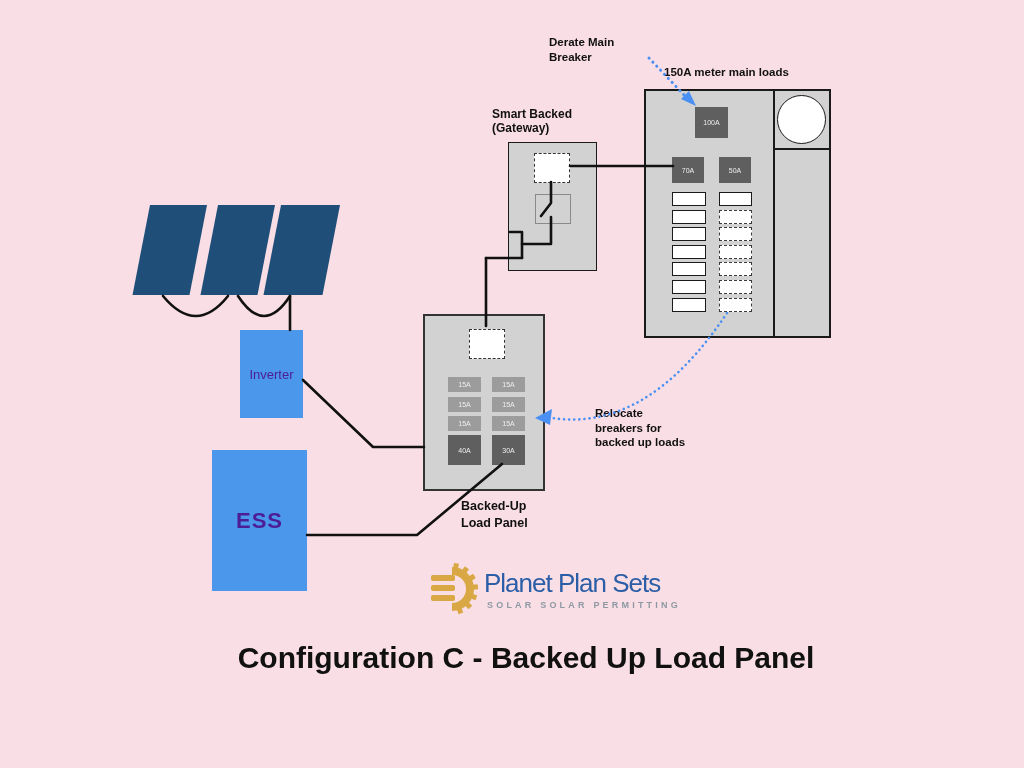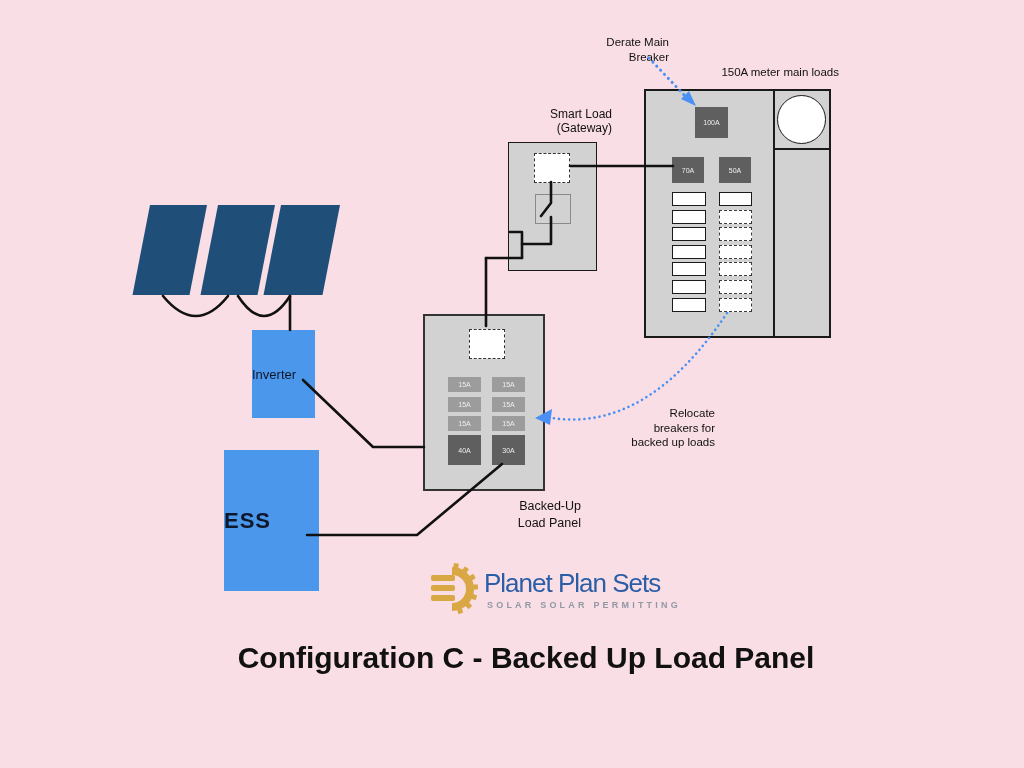--- a/index.html
+++ b/index.html
@@ -11,22 +11,22 @@
   *{margin:0;padding:0;box-sizing:border-box;}
   html,body{width:1024px;height:768px;}
   body{font-family:"Liberation Sans","DejaVu Sans",sans-serif;background:var(--bg);}
   .stage{position:relative;width:1024px;height:768px;background:var(--bg);overflow:hidden;}
 
   
   .solar{position:absolute;top:205px;width:57px;height:90px;background:var(--solar-navy);
          transform:skewX(-11deg);transform-origin:top left;}
 
   
-  .device{position:absolute;background:var(--device-blue);color:#0f172a;
-          display:flex;align-items:center;margin-left:12px;}
+  .device{position:absolute;background:var(--device-blue);color:#4c1d95;
+          display:flex;align-items:center;justify-content:center;}
   .inverter{left:240px;top:330px;width:63px;height:88px;font-size:13px;}
   .ess{left:212px;top:450px;width:95px;height:141px;font-size:22px;font-weight:bold;letter-spacing:1px;}
 
   
   .graybox{position:absolute;background:var(--panel-gray);}
   .relay{left:508px;top:142px;width:89px;height:129px;border:1.5px solid var(--panel-border);}
   .mainpanel{left:644px;top:89px;width:187px;height:249px;border:2px solid var(--panel-border);}
   .loadpanel{left:423px;top:314px;width:122px;height:177px;border:2px solid #333;}
 
   .whitesq{position:absolute;background:#fff;border:1.5px dashed #333;}
@@ -36,21 +36,21 @@
        display:flex;align-items:center;justify-content:center;font-size:7px;}
   .amp.mid{background:var(--breaker-mid);}
   .slot{position:absolute;background:#fff;border:1.5px solid var(--panel-border);width:34px;height:14px;}
   .slot.dashed{border:1.5px dashed #3a3a3a;width:33px;}
   .divider{position:absolute;left:127px;top:0;width:2px;height:100%;background:var(--panel-border);}
   .meterline{position:absolute;left:129px;top:57px;width:56px;height:2px;background:var(--panel-border);}
   .meter{position:absolute;left:131px;top:4px;width:49px;height:49px;border-radius:50%;
          background:#fff;border:1.5px solid var(--panel-border);}
 
   
-  .lbl{position:absolute;font-weight:normal;color:var(--ink);text-align:right;}
+  .lbl{position:absolute;font-weight:bold;color:var(--ink);text-align:left;}
   .lbl-derate{left:549px;top:35px;width:120px;font-size:11.5px;line-height:15px;}
   .lbl-mainpanel{left:664px;top:66px;width:175px;font-size:11.5px;}
   .lbl-relay{left:492px;top:107px;width:120px;font-size:12px;line-height:14px;}
   .lbl-load{left:461px;top:498px;width:120px;font-size:12.5px;line-height:17px;}
   .lbl-relocate{left:595px;top:406px;width:120px;font-size:11.5px;line-height:14.5px;}
 
   .wires{position:absolute;left:0;top:0;z-index:10;pointer-events:none;}
 
   
   .logo-icon{position:absolute;left:428px;top:560px;}
@@ -121,21 +121,21 @@
     <div class="amp mid" style="left:67px;top:100px;width:33px;height:15px">15A</div>
     <div class="amp" style="left:67px;top:119px;width:33px;height:30px">30A</div>
   </div>
 
   <div class="lbl lbl-derate">
     <div>Derate Main</div>
     <div>Breaker</div>
   </div>
   <div class="lbl lbl-mainpanel">150A meter main loads</div>
   <div class="lbl lbl-relay">
-    <div>Smart Load</div>
+    <div>Smart Backed</div>
     <div>(Gateway)</div>
   </div>
   <div class="lbl lbl-relocate">
     <div>Relocate</div>
     <div>breakers for</div>
     <div>backed up loads</div>
   </div>
   <div class="lbl lbl-load">
     <div>Backed-Up</div>
     <div>Load Panel</div>

